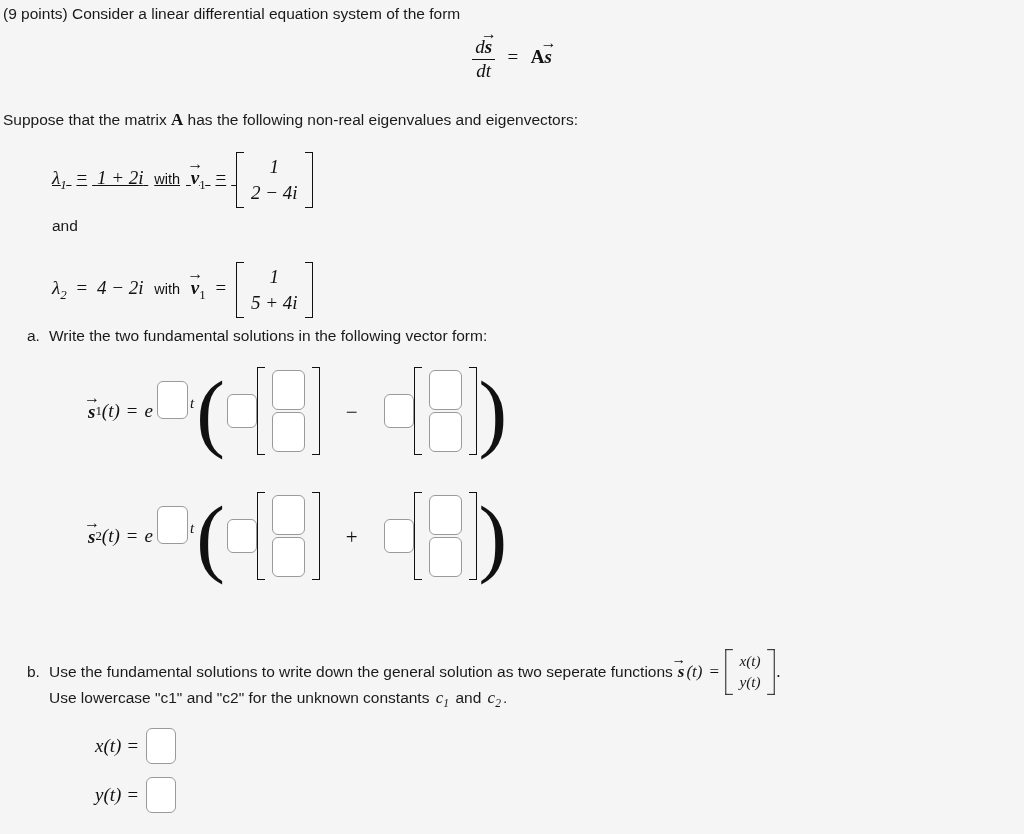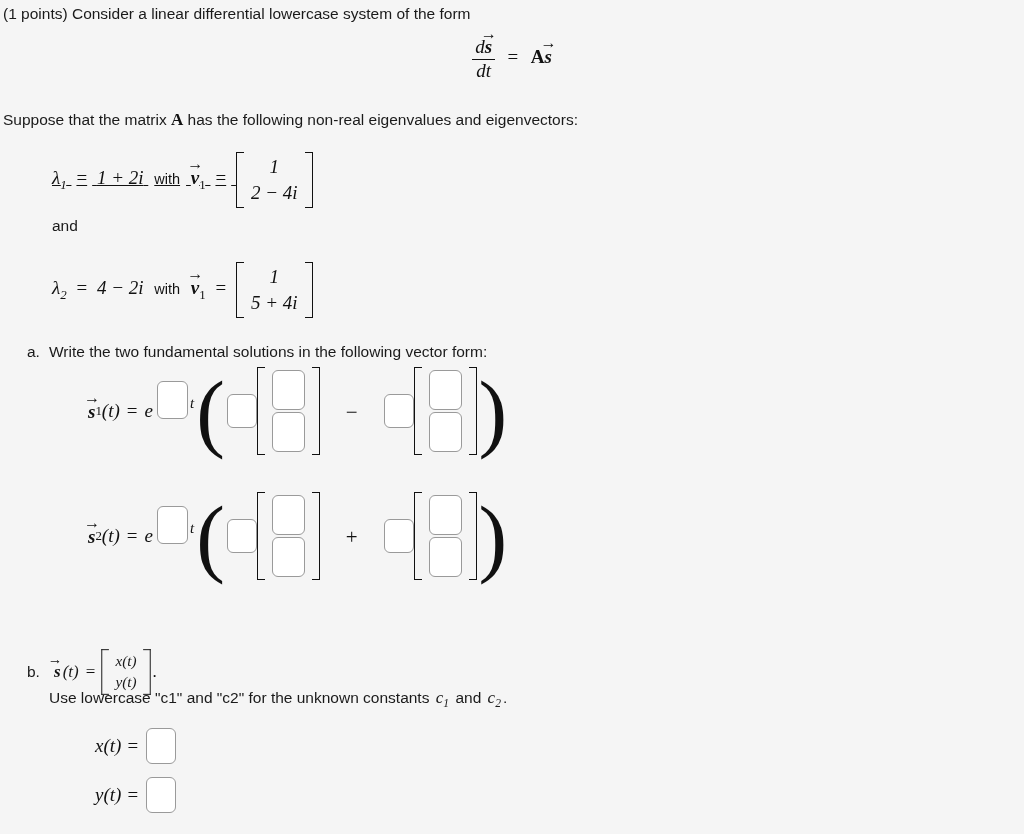--- a/index.html
+++ b/index.html
@@ -152,21 +152,20 @@
   .abox.sm { width: 30px; height: 34px; }
   .abox.md { width: 31px; height: 38px; }
   .abox.lg { width: 33px; height: 40px; }
   .abox.fld { width: 30px; height: 36px; }
 
   
   #part-a-text {
     position: absolute;
     left: 27px;
     top: 327px;
-    margin-top: 16px;
   }
   .list-marker {
     display: inline-block;
     width: 22px;
     font-family: "Liberation Sans", sans-serif;
     font-size: 15.5px;
   }
 
   .sol-row {
     position: absolute;
@@ -264,22 +263,22 @@
   #ans-x { left: 95px; top: 728px; }
   #ans-y { left: 95px; top: 777px; }
   .ans-line .eqs { padding: 0 8px 0 6px; font-style: normal; }
 
   sub { font-size: 0.68em; }
 </style>
 </head>
 <body>
 
 <div id="q-intro" class="prose">
-  <span>(1 points)</span>
-  <span>Consider a linear differential lowercase system of the form</span>
+  <span>(9 points)</span>
+  <span>Consider a linear differential equation system of the form</span>
 </div>
 
 <div id="eq-display">
   <span class="frac">
     <span class="num"><span class="mi">d</span><span class="vec mb mi"><span class="arw">→</span><span>s</span></span></span>
     <span class="den">dt</span>
   </span>
   <span class="math" style="font-size:19px;padding:0 8px;">=</span>
   <span class="math mb" style="font-size:19px;">A</span><span class="vec math mb mi" style="font-size:19px;"><span class="arw">→</span><span>s</span></span>
 </div>
@@ -369,20 +368,21 @@
   <span class="abox sm scal-gap"></span>
   <span class="mtx">
     <span class="row"><span class="abox lg"></span></span>
     <span class="row"><span class="abox lg"></span></span>
   </span>
   <span class="paren">)</span>
 </div>
 
 <div id="part-b-text" class="prose">
   <span class="list-marker">b.</span>
+    <span>Use the fundamental solutions to write down the general solution as two seperate functions</span>
   <span class="vec math mb mi" style="font-size:17px;padding-left:5px;"><span class="arw">→</span><span>s</span></span>
     <span class="inlinemath">(t)</span>
   <span class="math" style="font-size:17px;padding:0 5px;">=</span>
   <span class="mtx xy-mtx">
     <span class="row">x(t)</span>
     <span class="row">y(t)</span>
   </span>
   <span class="math" style="font-size:17px;">.</span>
 </div>
 

